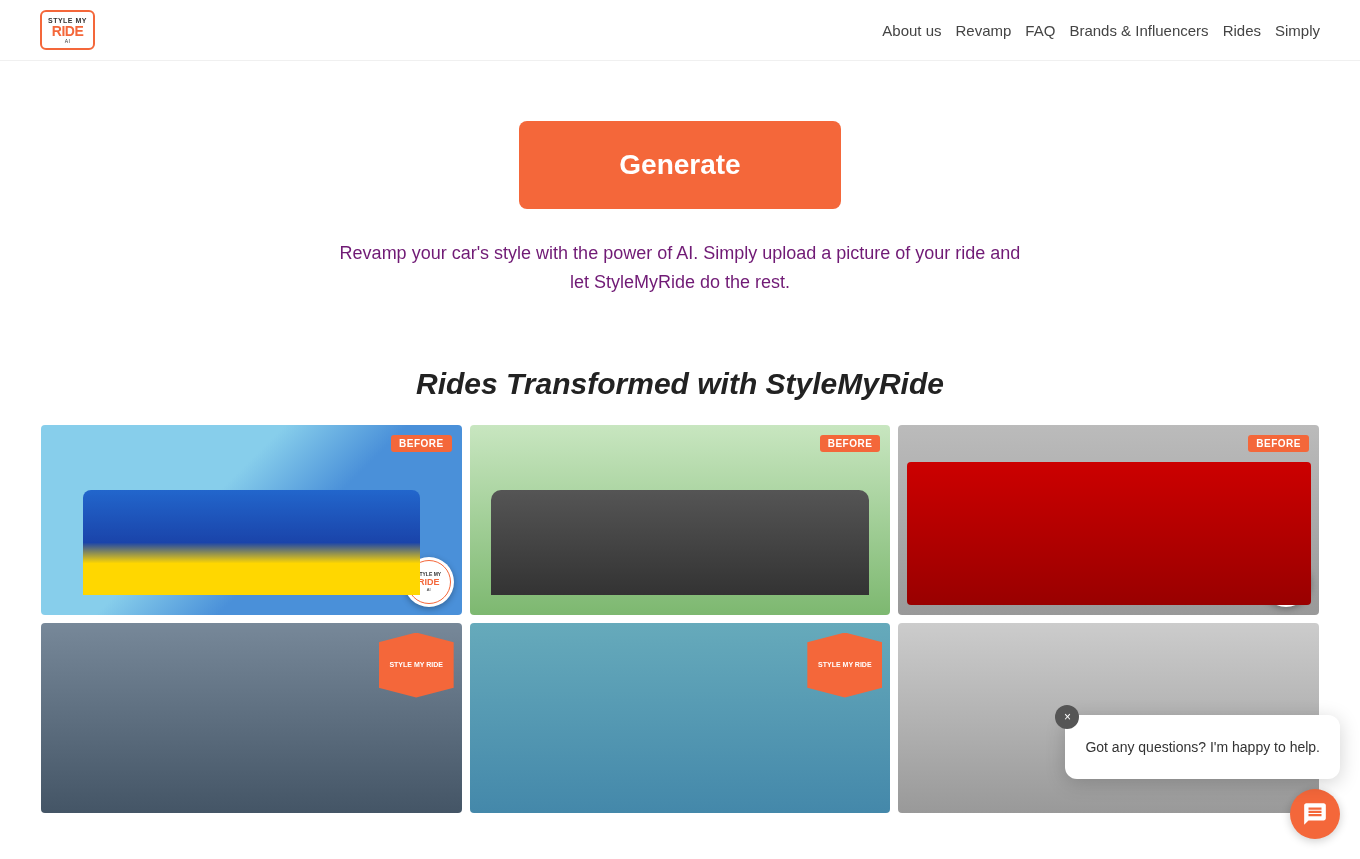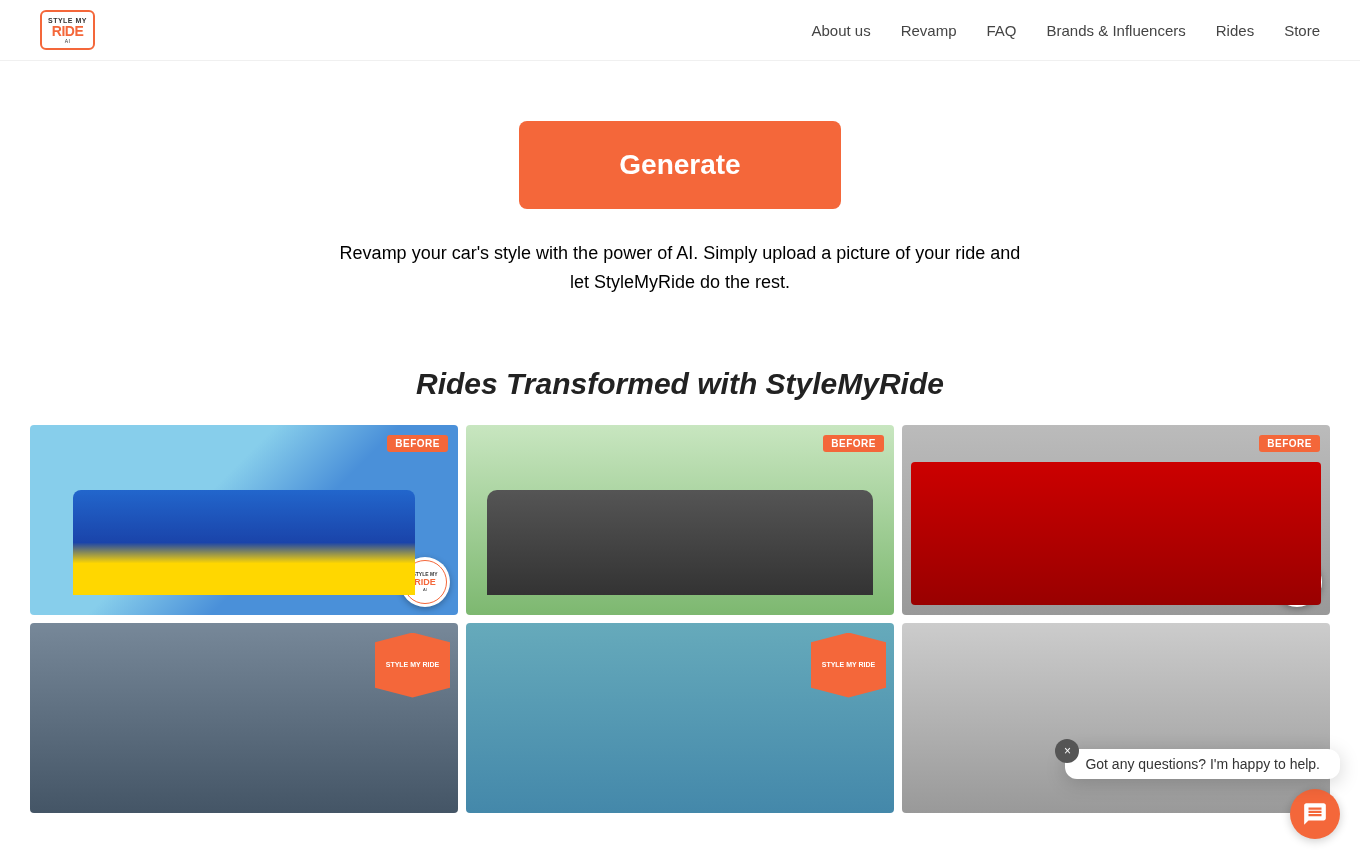--- a/index.html
+++ b/index.html
@@ -48,21 +48,21 @@
       letter-spacing: -0.5px;
     }
     .logo-sub {
       font-size: 5px;
       color: #333;
       letter-spacing: 0.3px;
     }
     nav {
       display: flex;
       align-items: center;
-      gap: 30px;
+      gap: 14px;
     }
     nav a {
       text-decoration: none;
       color: #444;
       font-size: 15px;
       font-weight: 400;
       transition: color 0.2s;
     }
 
     
@@ -79,30 +79,30 @@
       border-radius: 8px;
       padding: 28px 100px;
       font-size: 28px;
       font-weight: 600;
       cursor: pointer;
       margin-bottom: 30px;
       transition: background 0.2s;
     }
     .hero-text {
       font-size: 18px;
-      color: #000000;
+      color: #701a75;
       text-align: center;
       max-width: 700px;
       line-height: 1.6;
       margin-bottom: 40px;
     }
 
     
     .gallery-section {
-      padding: 10px 30px 40px;
+      padding: 10px 41px 40px;
     }
     .gallery-title {
       text-align: center;
       font-size: 30px;
       font-weight: 800;
       font-style: italic;
       margin-bottom: 24px;
       color: #222;
     }
     .gallery-grid {
@@ -193,21 +193,21 @@
       align-items: center;
       justify-content: center;
       font-size: 12px;
       cursor: pointer;
       z-index: 2;
     }
     .chat-bubble {
       background: #fff;
       border-radius: 12px;
       box-shadow: 0 4px 20px rgba(0,0,0,0.18);
-      padding: 7px 20px;
+      padding: 24px 20px;
       max-width: 290px;
       font-size: 14px;
       color: #333;
       margin-bottom: 10px;
       position: relative;
     }
     .chat-icon-wrap {
       display: flex;
       justify-content: flex-end;
     }
@@ -291,21 +291,21 @@
       <div class="logo-ride">RIDE</div>
       <div class="logo-sub">AI</div>
     </div>
   </div>
   <nav>
     <a href="#">About us</a>
     <a href="#">Revamp</a>
     <a href="#">FAQ</a>
     <a href="#">Brands &amp; Influencers</a>
     <a href="#">Rides</a>
-    <a href="#">Store</a>
+    <a href="#">Simply</a>
   </nav>
 </header>
 
 <section class="hero">
   <button class="generate-btn">Generate</button>
   <p class="hero-text">Revamp your car's style with the power of AI. Simply upload a picture of your ride and let StyleMyRide do the rest.</p>
 </section>
 
 <section class="gallery-section">
   <h2 class="gallery-title">Rides Transformed with StyleMyRide</h2>

